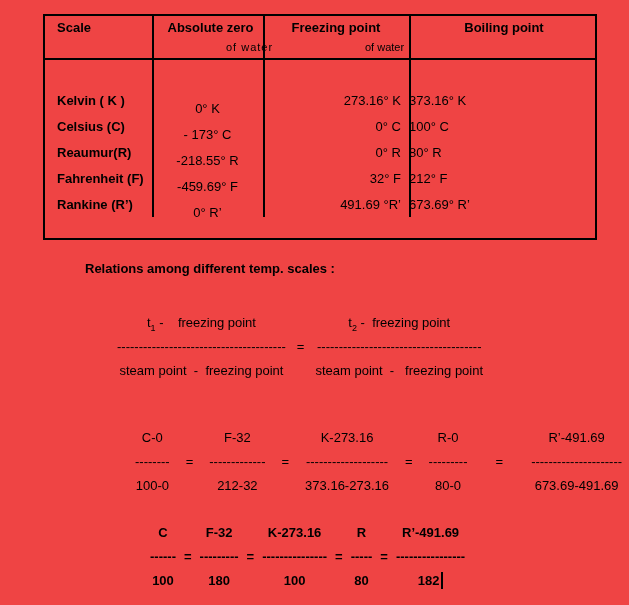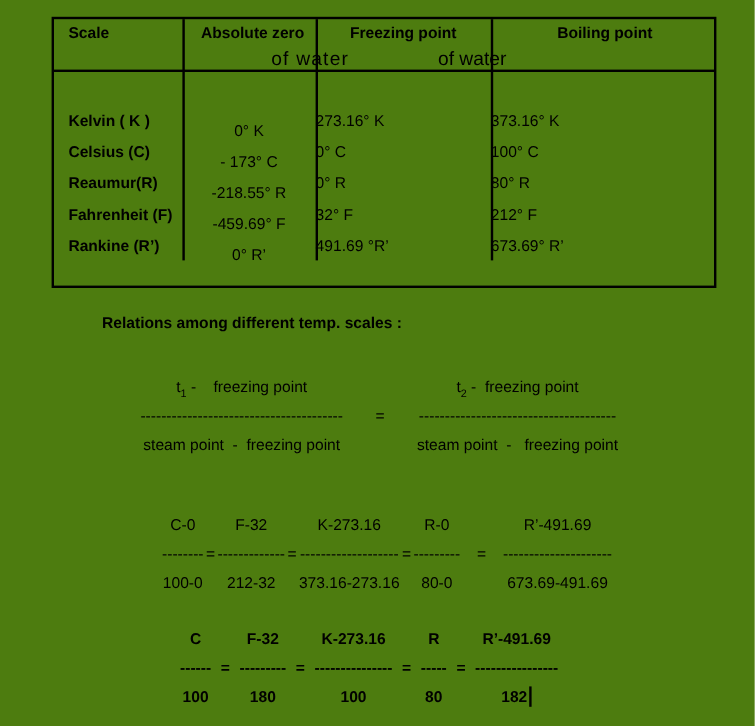--- a/index.html
+++ b/index.html
@@ -6,21 +6,21 @@
   html, body { background: #ffffff; }
   body {
     font-family: "Liberation Sans", "DejaVu Sans", sans-serif;
     font-size: 13px;
     color: #000000;
   }
   .page {
     position: relative;
     width: 629px;
     height: 605px;
-    background: #4d7c0f;
+    background: #ef4444;
     overflow: hidden;
   }
 
   
   .ttable {
     position: absolute;
     left: 43px; top: 14px;
     width: 554px; height: 226px;
     border: 2px solid #000;
   }
@@ -28,52 +28,52 @@
   .vl1 { left: 107px; }
   .vl2 { left: 218px; }
   .vl3 { left: 364px; }
   .hsep { position: absolute; top: 42px; left: 0; width: 100%; height: 2px; background: #000; }
 
   .hcell { position: absolute; top: 4px; font-weight: bold; }
   .h-scale { left: 12px; }
   .h-abs  { left: 107px; width: 117px; text-align: center; }
   .h-frz  { left: 218px; width: 146px; text-align: center; }
   .h-boil { left: 364px; width: 190px; text-align: center; }
-  .ofwater { position: absolute; top: 25px; font-size: 16px; white-space: pre; text-align: right; }
+  .ofwater { position: absolute; top: 25px; font-size: 11px; white-space: pre; text-align: right; }
   .ow1 { left: 181px; letter-spacing: 1px; }
   .ow2 { left: 320px; }
 
   .rows { position: absolute; top: 68px; left: 0; width: 508px; }
   .trow {
     display: grid;
     grid-template-columns: 107px 111px 146px 186px;
     height: 26px;
     align-items: center;
   }
   .c1 { font-weight: bold; padding-left: 12px; white-space: pre; }
   .c2 { text-align: center; white-space: pre; margin-top: 17px; }
-  .c3 { padding-right: 22px; white-space: pre; }
+  .c3 { text-align: right; padding-right: 8px; white-space: pre; }
   .c4 { text-align: left; padding-right: 50px; white-space: pre; }
 
   
   .relations-heading {
     position: absolute;
     left: 48px; top: 261px;
     font-weight: bold;
     padding-left: 37px;
   }
 
   
   .formula {
     position: absolute;
     display: flex;
     align-items: center;
   }
-  .f1 { left: 117px; top: 311px; gap: 27px; }
-  .f2 { left: 135px; top: 426px; gap: 2px; }
+  .f1 { left: 117px; top: 311px; gap: 11px; }
+  .f2 { left: 135px; top: 426px; gap: 16px; }
   .f3 { left: 150px; top: 521px; gap: 8px; font-weight: bold; }
   .frac { display: flex; flex-direction: column; text-align: center; }
   .frac > div { line-height: 24px; height: 24px; white-space: pre; }
   .eq { line-height: 24px; white-space: pre; }
   .eq-wide { margin: 0 12px; }
   sub { font-size: 9px; line-height: 0; }
   .pre { white-space: pre; }
   .caret {
     display: inline-block;
     width: 2px; height: 17px;

